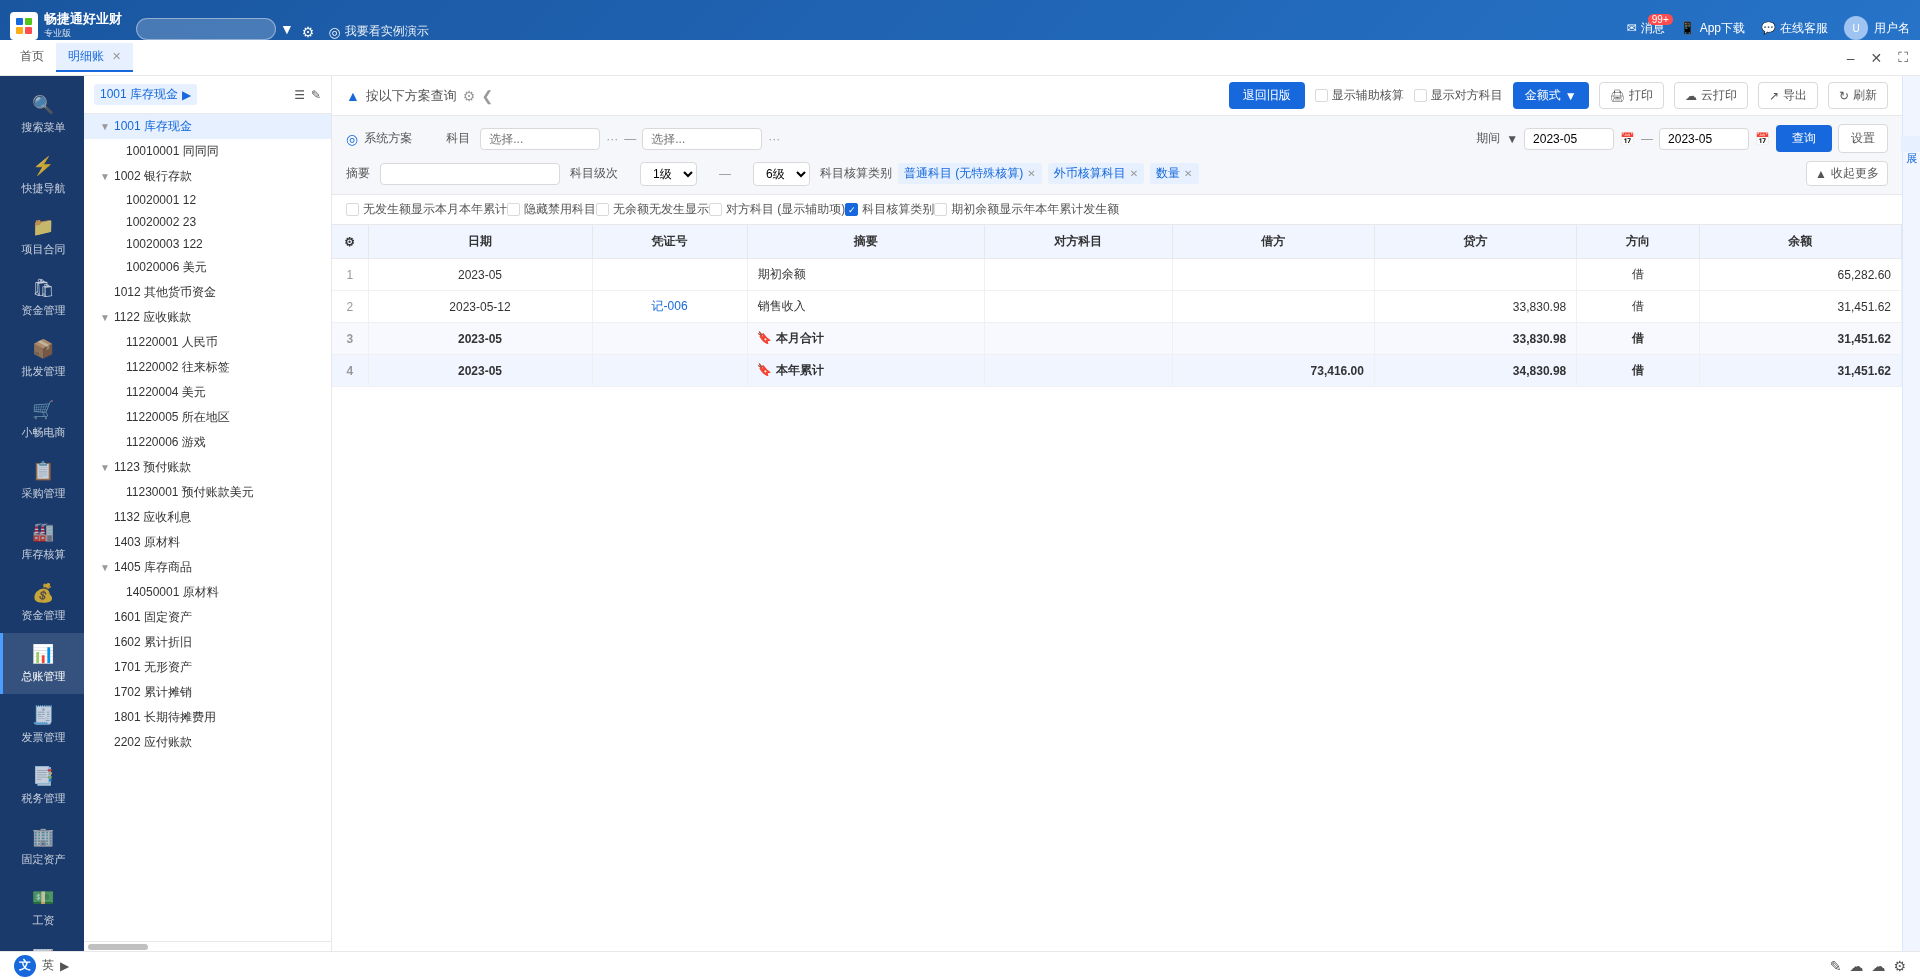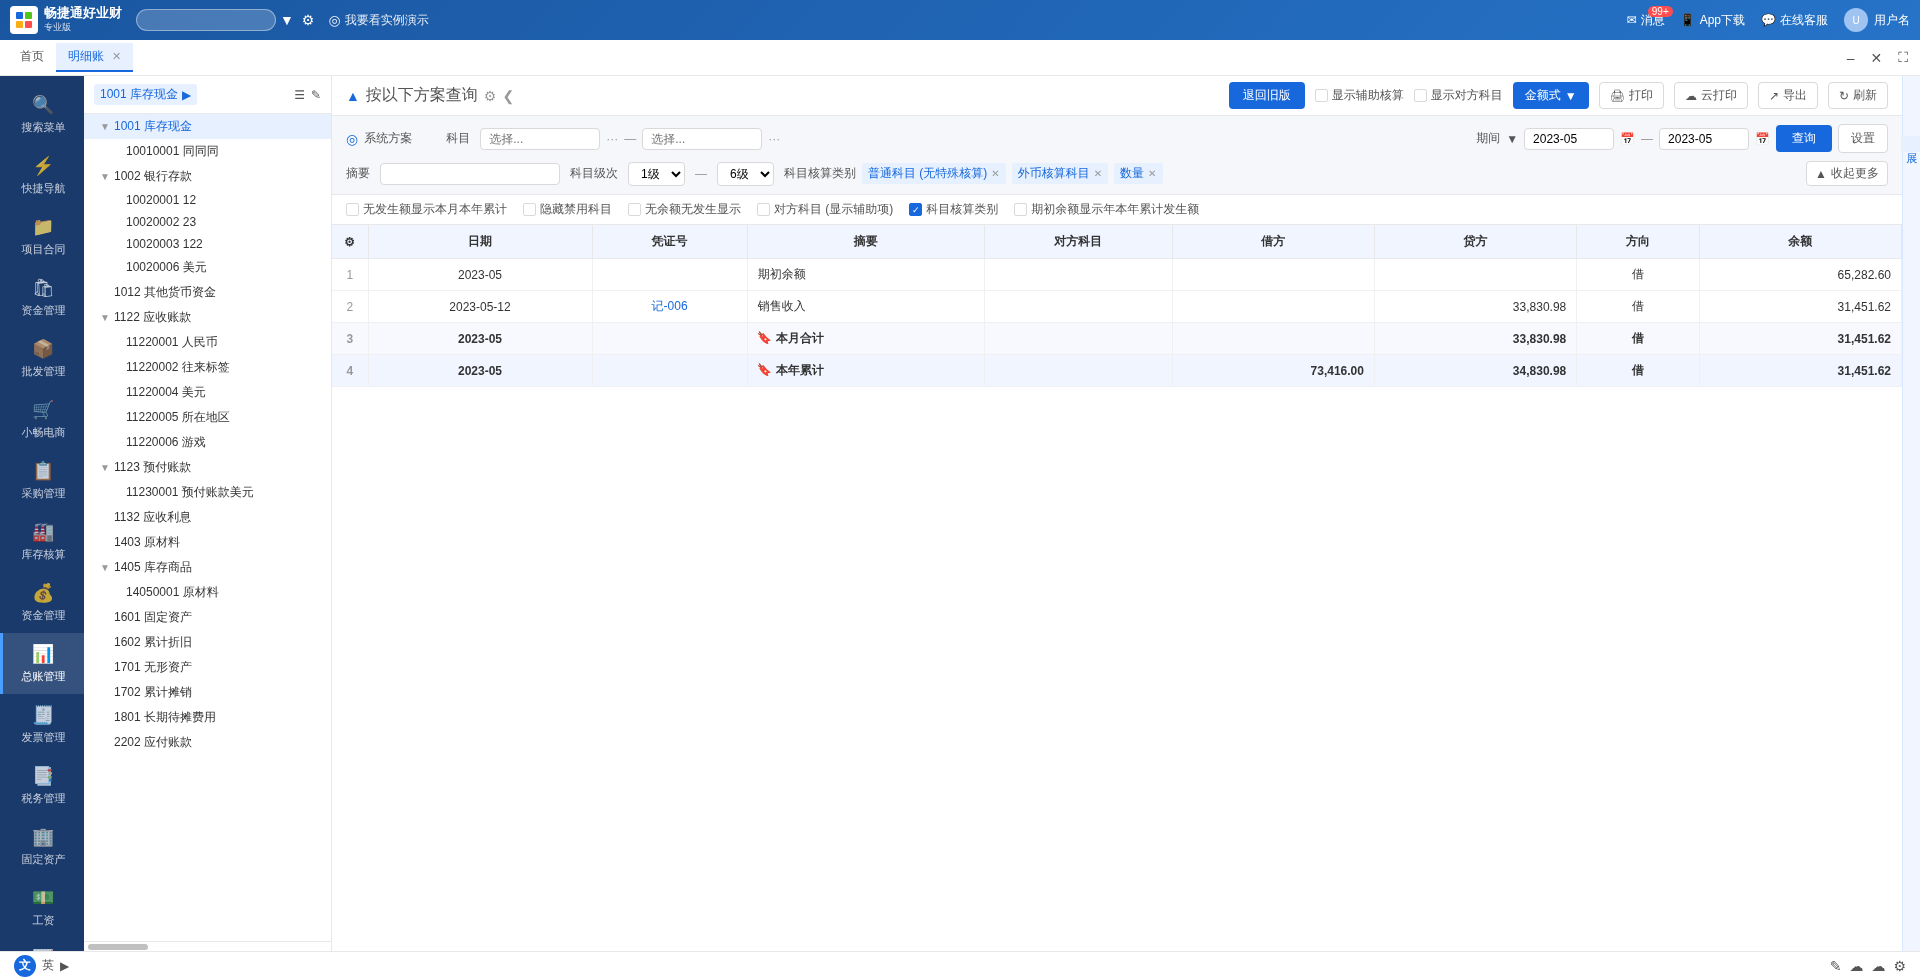--- a/index.html
+++ b/index.html
@@ -3,21 +3,21 @@
   <meta charset="utf-8">
   <style>
     * { box-sizing: border-box; margin: 0; padding: 0; font-family: 'Microsoft YaHei', Arial, sans-serif; font-size: 12px; }
     body { background: #f0f2f5; display: flex; flex-direction: column; height: 979px; overflow: hidden; }
 
     
     .topbar {
       height: 40px;
       background: linear-gradient(135deg, #1a56a0 0%, #2673c8 100%);
       display: flex;
-      align-items: center;
+      align-items: flex-end;
       padding: 0 10px;
       color: #fff;
       flex-shrink: 0;
     }
     .topbar-logo {
       display: flex; align-items: center; gap: 6px; margin-right: 14px;
     }
     .topbar-logo-icon {
       width: 28px; height: 28px; background: #fff; border-radius: 4px;
       display: flex; align-items: center; justify-content: center;
@@ -182,21 +182,20 @@
     }
     .filter-tag-close { cursor: pointer; color: #999; font-size: 10px; }
 
     
     .checkbox-row {
       background: #fff;
       padding: 6px 14px;
       border-bottom: 1px solid #e8e8e8;
       display: flex;
       align-items: center;
-      gap: 16px;
       flex-shrink: 0;
     }
     .cb-item { display: flex; align-items: center; gap: 4px; font-size: 12px; color: #555; cursor: pointer; }
     .cb-box { width: 13px; height: 13px; border: 1px solid #d9d9d9; border-radius: 2px; background: #fff; display: flex; align-items: center; justify-content: center; }
     .cb-box.checked { background: #1668dc; border-color: #1668dc; color: #fff; font-size: 9px; }
 
     
     .table-wrap {
       flex: 1;
       overflow: auto;
@@ -533,21 +532,21 @@
     <div style="height:10px;border-top:1px solid #e8e8e8;display:flex;align-items:center;padding:0 4px;">
       <div style="width:60px;height:6px;background:#c0c0c0;border-radius:3px;"></div>
     </div>
   </div>
 
   <div class="content-area">
 
     <div style="background:#fff;border-bottom:1px solid #e8e8e8;padding:6px 14px;display:flex;align-items:center;gap:10px;">
       <div style="display:flex;align-items:center;gap:6px;">
         <span style="color:#1668dc;font-size:14px;">▲</span>
-        <span style="font-size:16px;color:#555;">按以下方案查询</span>
+        <span style="font-size:13px;color:#555;">按以下方案查询</span>
         <span style="font-size:14px;color:#999;cursor:pointer;">⚙</span>
         <span style="font-size:14px;color:#999;cursor:pointer;">❮</span>
       </div>
 
       <div style="margin-left:auto;display:flex;align-items:center;gap:10px;">
         <button class="btn-back">退回旧版</button>
         <div class="checkbox-item">
           <div class="cb-box"></div>
           <span>显示辅助核算</span>
         </div>
@@ -607,21 +606,21 @@
           <button class="settings-btn">设置</button>
         </div>
       </div>
 
       <div style="display:flex;align-items:center;gap:10px;">
         <div style="display:flex;align-items:center;gap:6px;">
           <span style="font-size:12px;color:#555;width:28px;">摘要</span>
           <input type="text" style="border: 1px solid rgb(217, 217, 217); border-radius: 4px; padding: 3px 8px; font-size: 12px; width: 180px; background: rgb(255, 255, 255);">
         </div>
 
-        <div style="display:flex;align-items:center;gap:10px;">
+        <div style="display:flex;align-items:center;gap:22px;">
           <span style="font-size:12px;color:#555;">科目级次</span>
           <select style="border:1px solid #d9d9d9;border-radius:4px;padding:3px 8px;font-size:12px;background:#fff;">
             <option>1级</option><option>2级</option><option>3级</option>
           </select>
           <span style="color:#999;">—</span>
           <select style="border:1px solid #d9d9d9;border-radius:4px;padding:3px 8px;font-size:12px;background:#fff;">
             <option>6级</option><option>5级</option><option>4级</option>
           </select>
         </div>
 

